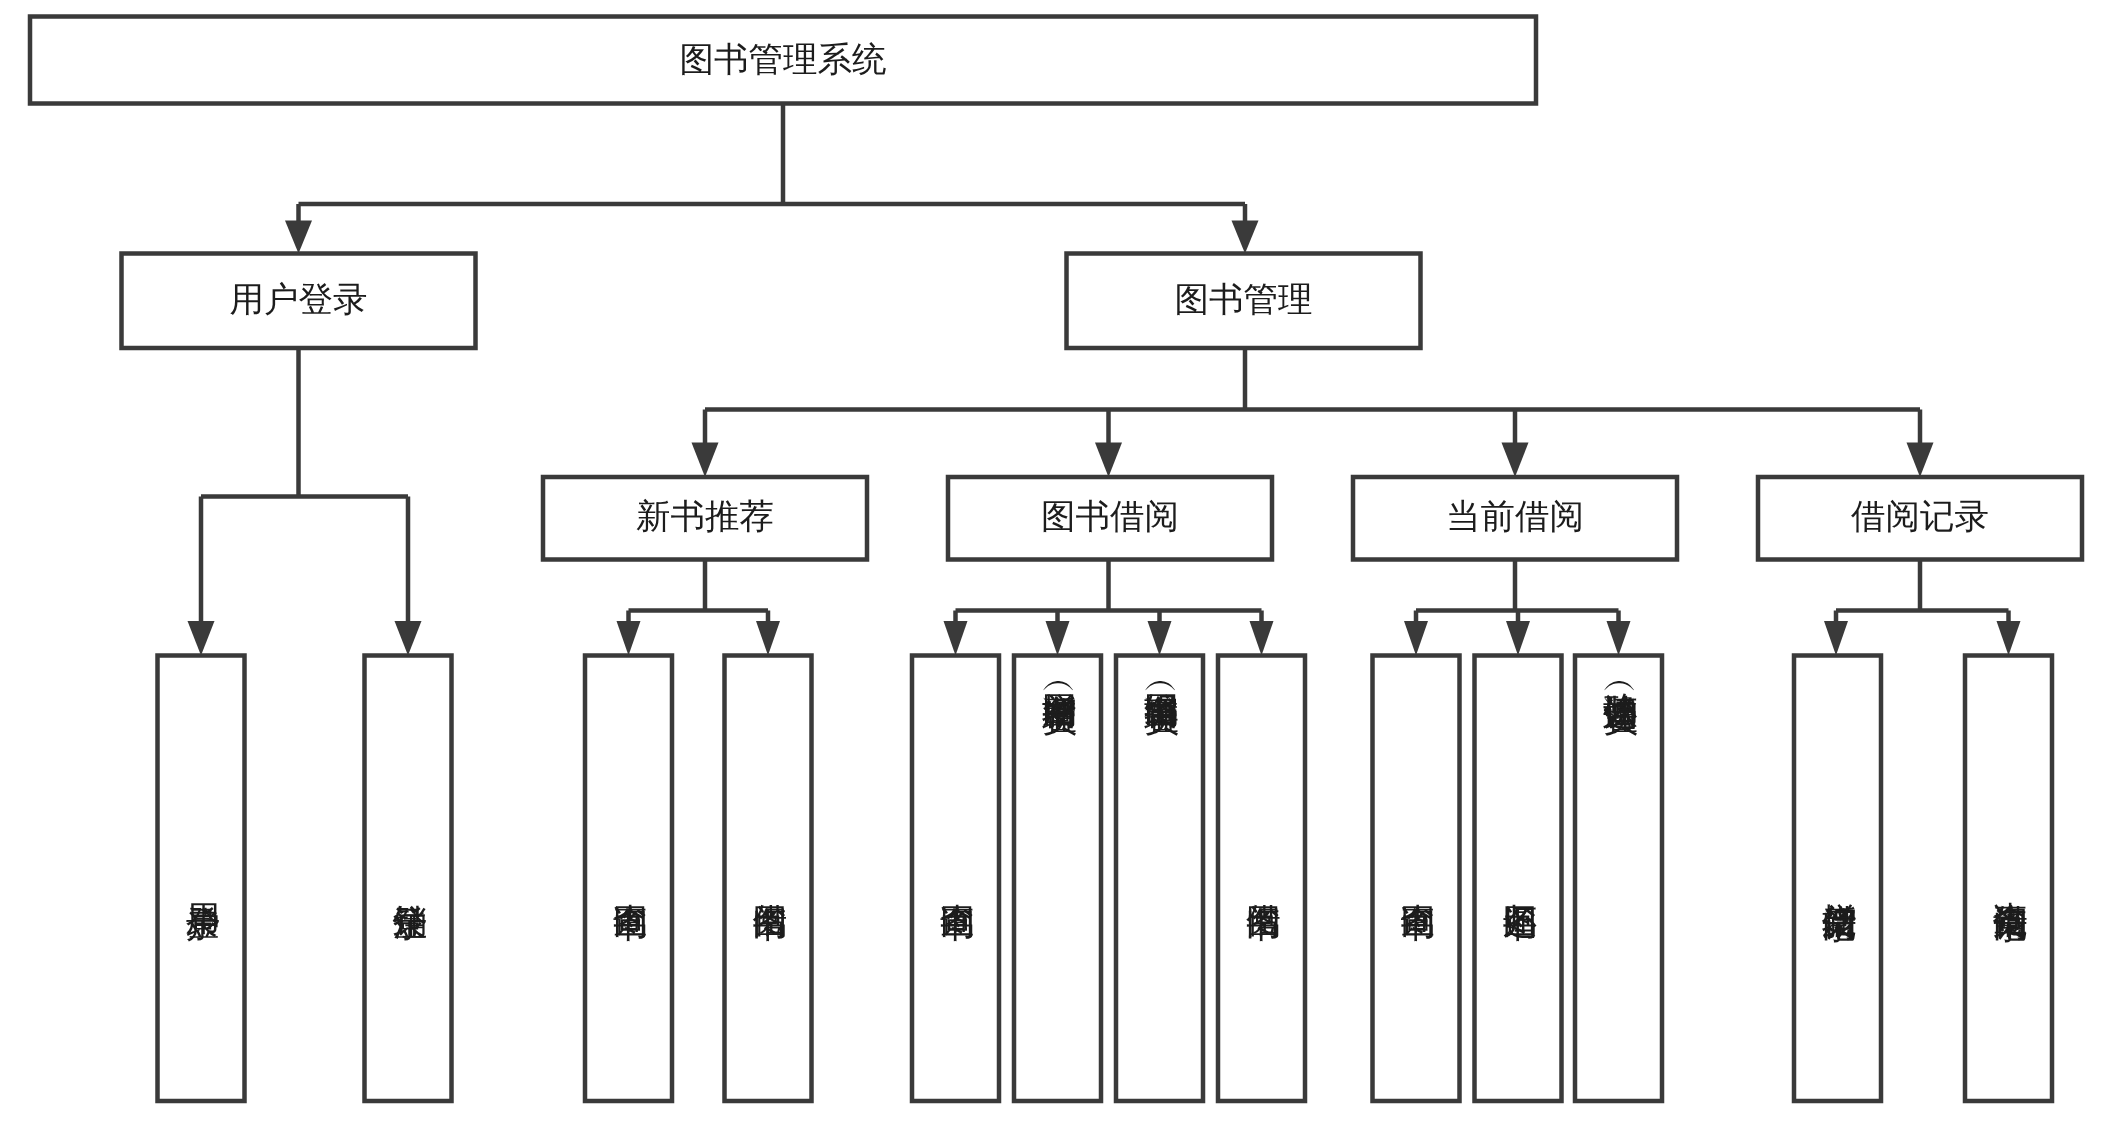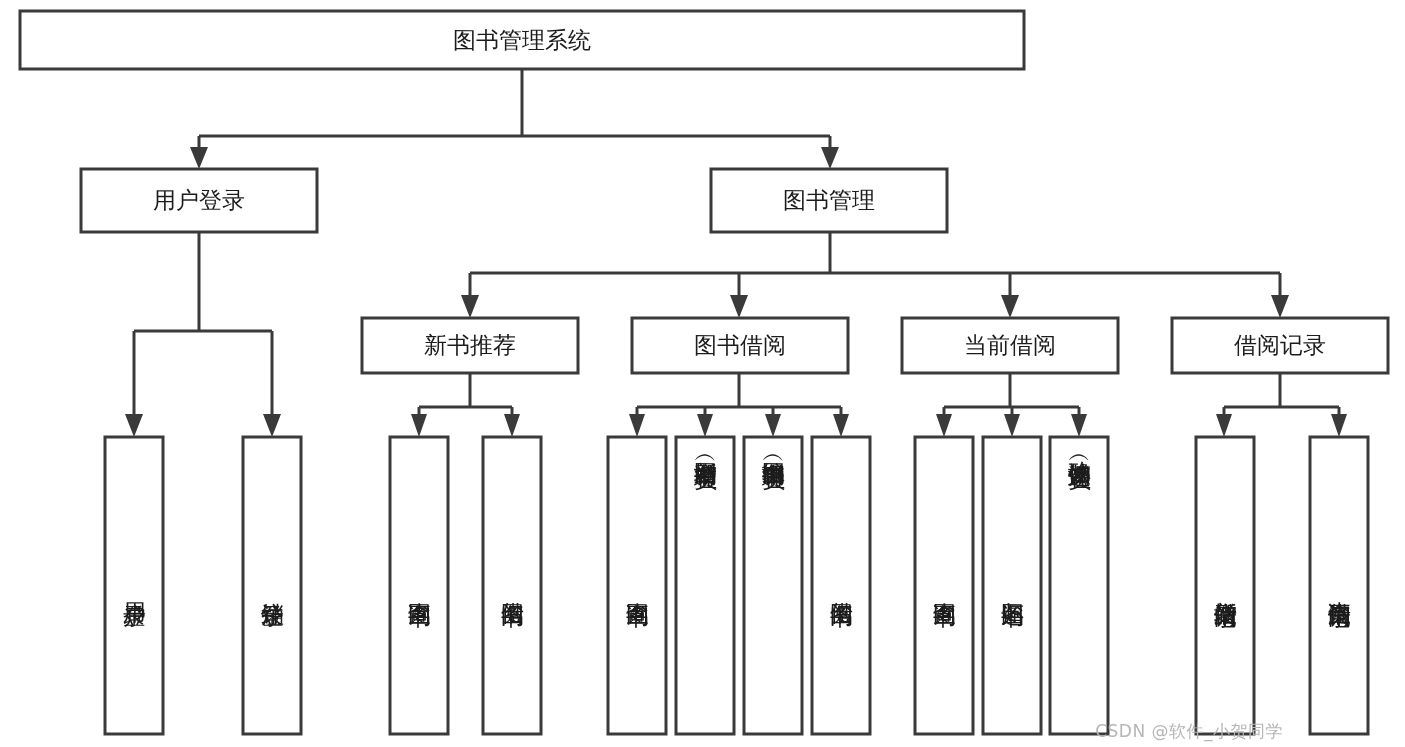--- a/index.html
+++ b/index.html
@@ -219,15 +219,14 @@
   <div class="vlabel-wrap" style="left:1050px; top:437px; width:58px; height:297px; align-items:flex-start;">
     <span class="vlabel" style="padding-top:6px;">确认归还（管理员）</span>
   </div>
   <div class="vlabel-wrap" style="left:1196px; top:437px; width:58px; height:297px;">
     <span class="vlabel">新增借阅记录</span>
   </div>
   <div class="vlabel-wrap" style="left:1310px; top:437px; width:58px; height:297px;">
     <span class="vlabel">查询借阅记录</span>
   </div>
 
-  <div class="watermark">CSDN @软件_小贺同学</div>
 
 </div>
 
 </body></html>

